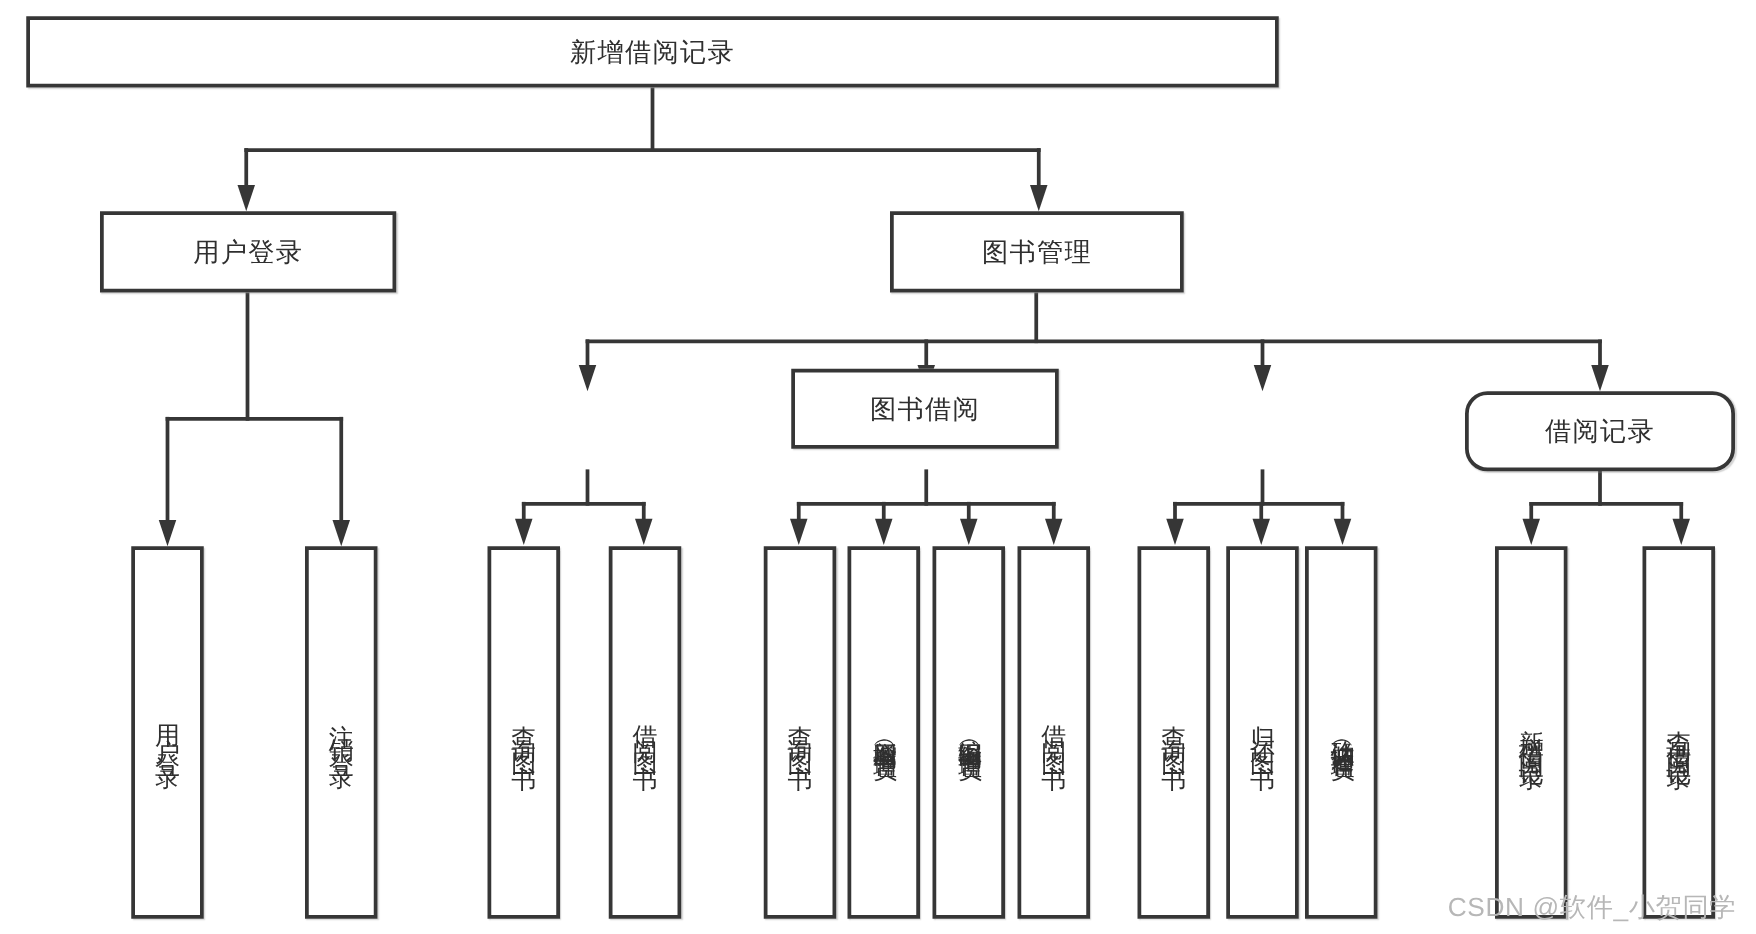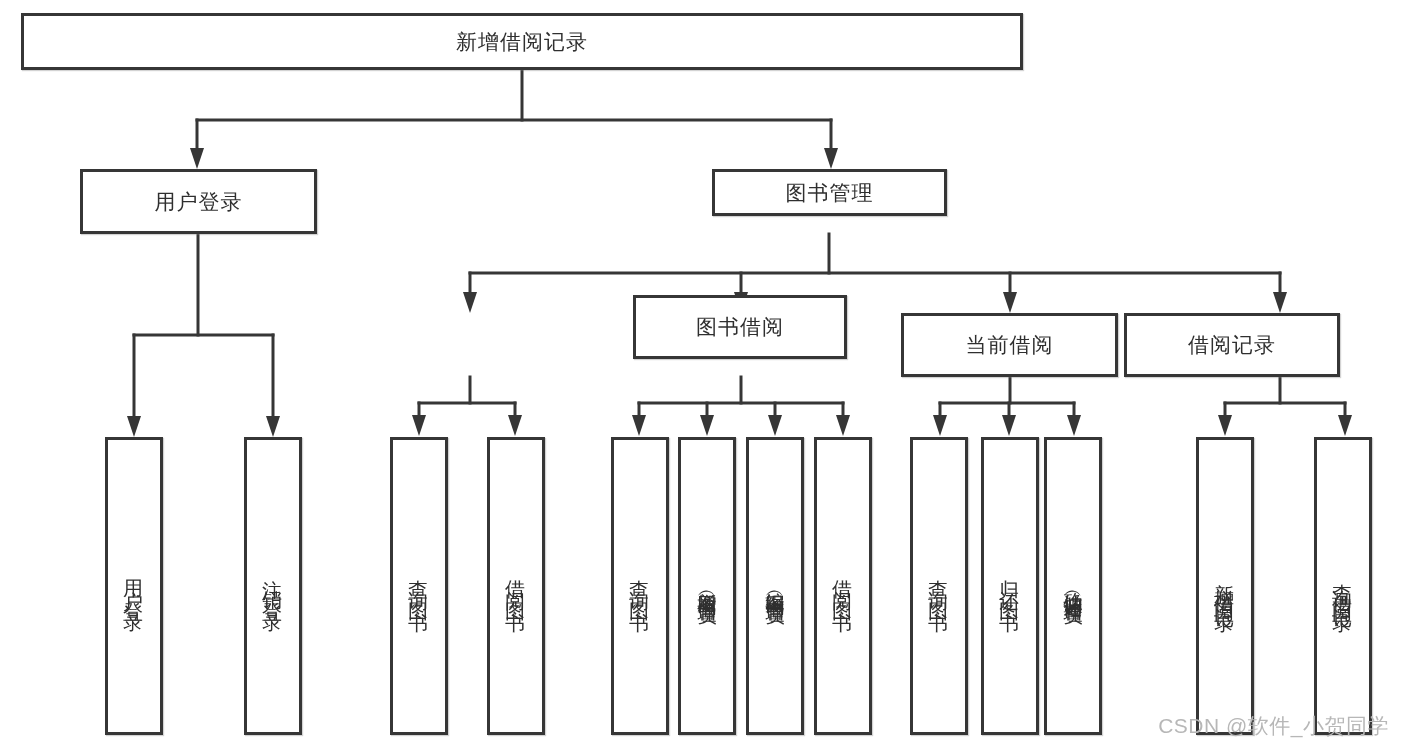--- a/index.html
+++ b/index.html
@@ -128,25 +128,24 @@
     <line x1="1225" y1="403" x2="1345" y2="403"></line>
     <line x1="1225" y1="403" x2="1225" y2="418"></line>
     <polygon points="1218,415 1232,415 1225,436"></polygon>
     <line x1="1345" y1="403" x2="1345" y2="418"></line>
     <polygon points="1338,415 1352,415 1345,436"></polygon>
   </svg>
 
   <div class="node h-node" style="left:21px; top:13px; width:1002px; height:57px;">新增借阅记录</div>
 
   <div class="node h-node" style="left:80px; top:169px; width:237px; height:65px;">用户登录</div>
-  <div class="node h-node" style="left:712px; top:169px; width:235px; height:47px;">图书管理</div>
+  <div class="node h-node" style="left:712px; top:169px; width:235px; height:65px;">图书管理</div>
 
   <div class="node h-node" style="left:633px; top:295px; width:214px; height:64px;">图书借阅</div>
-  <div class="node h-node" style="left:901px; top:313px; width:217px; height:64px;">当前借阅</div>
-  <div class="node h-node" style="left:1124px; top:313px; width:216px; height:64px;">借阅记录</div>
+  <div class="node h-node" style="left:1172px; top:313px; width:216px; height:64px;border-radius:18px;">借阅记录</div>
 
   <div class="node leaf" style="left:105px;">用户登录</div>
   <div class="node leaf" style="left:244px;">注销登录</div>
   <div class="node leaf" style="left:390px;">查询图书</div>
   <div class="node leaf" style="left:487px;">借阅图书</div>
   <div class="node leaf" style="left:611px;">查询图书</div>
   <div class="node leaf long" style="left:678px;">新增图书（管理员）</div>
   <div class="node leaf long" style="left:746px;">编辑图书（管理员）</div>
   <div class="node leaf" style="left:814px;">借阅图书</div>
   <div class="node leaf" style="left:910px;">查询图书</div>

